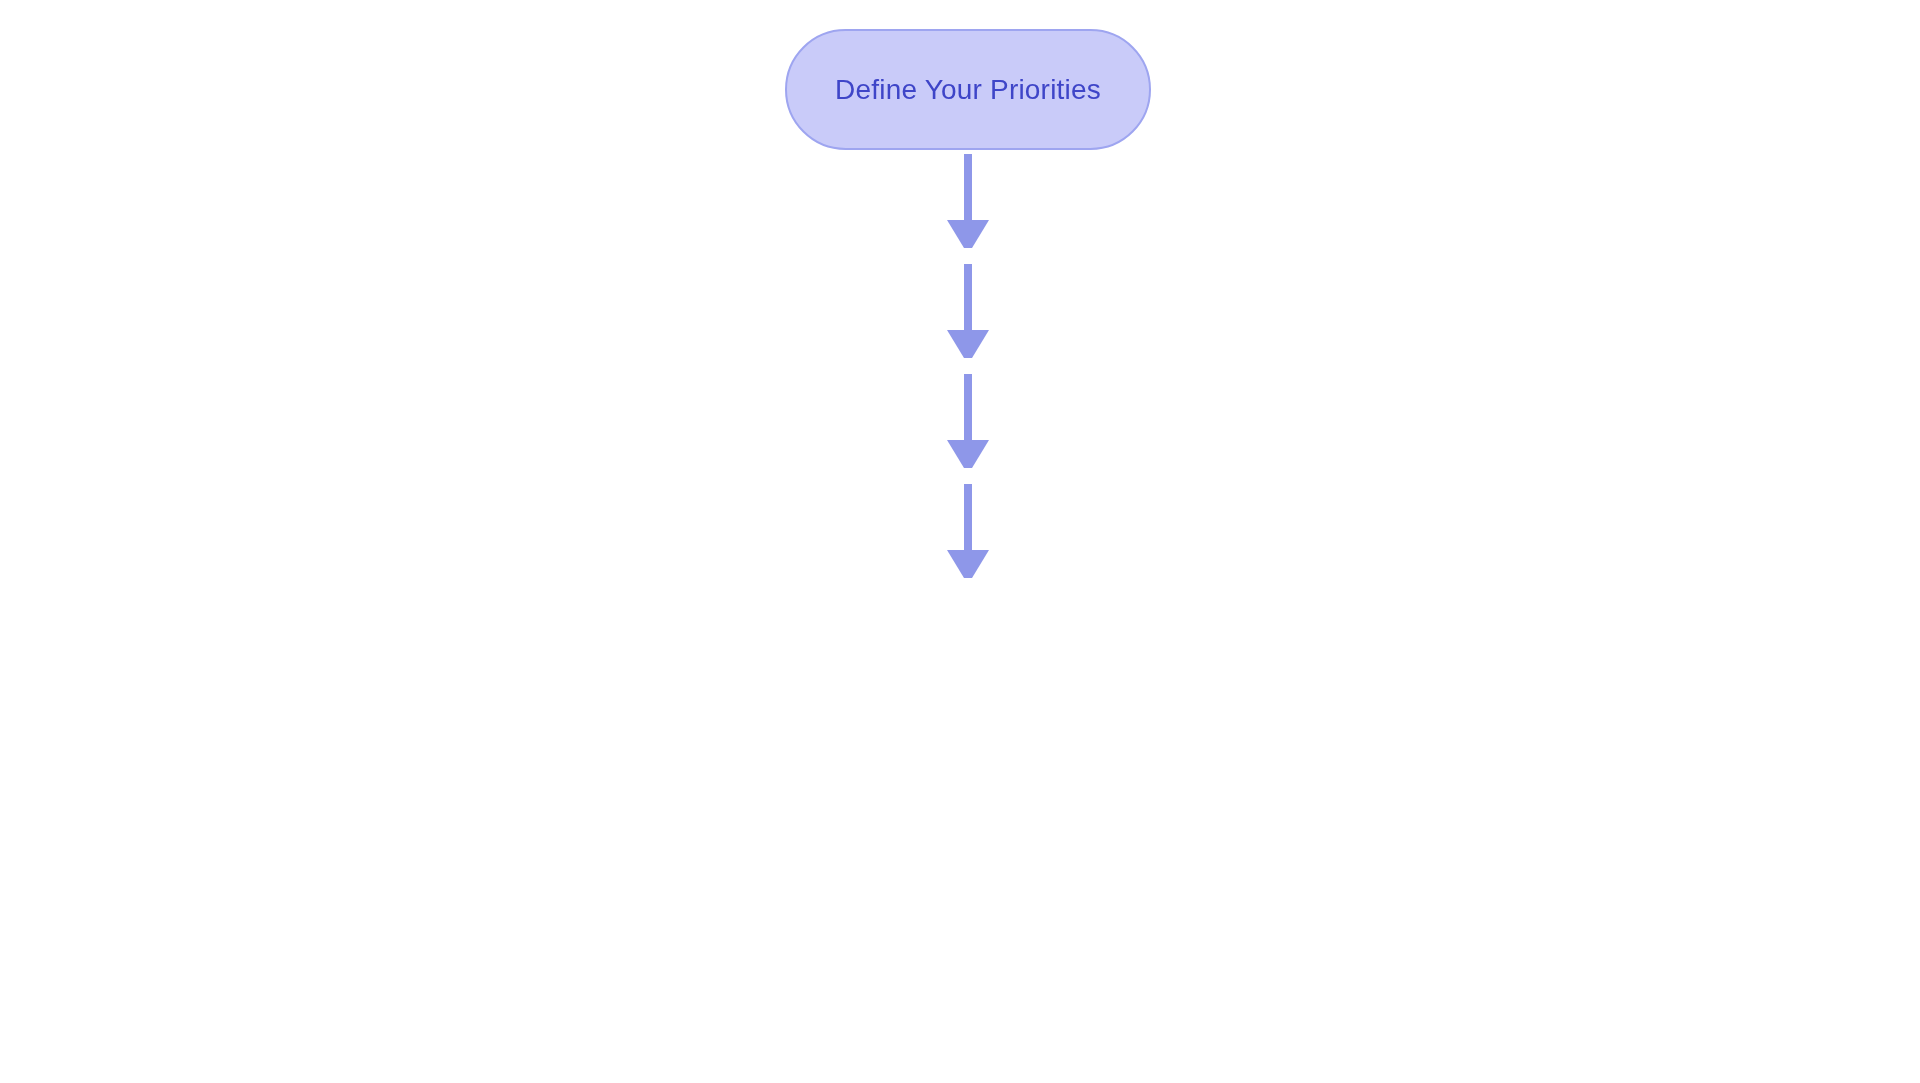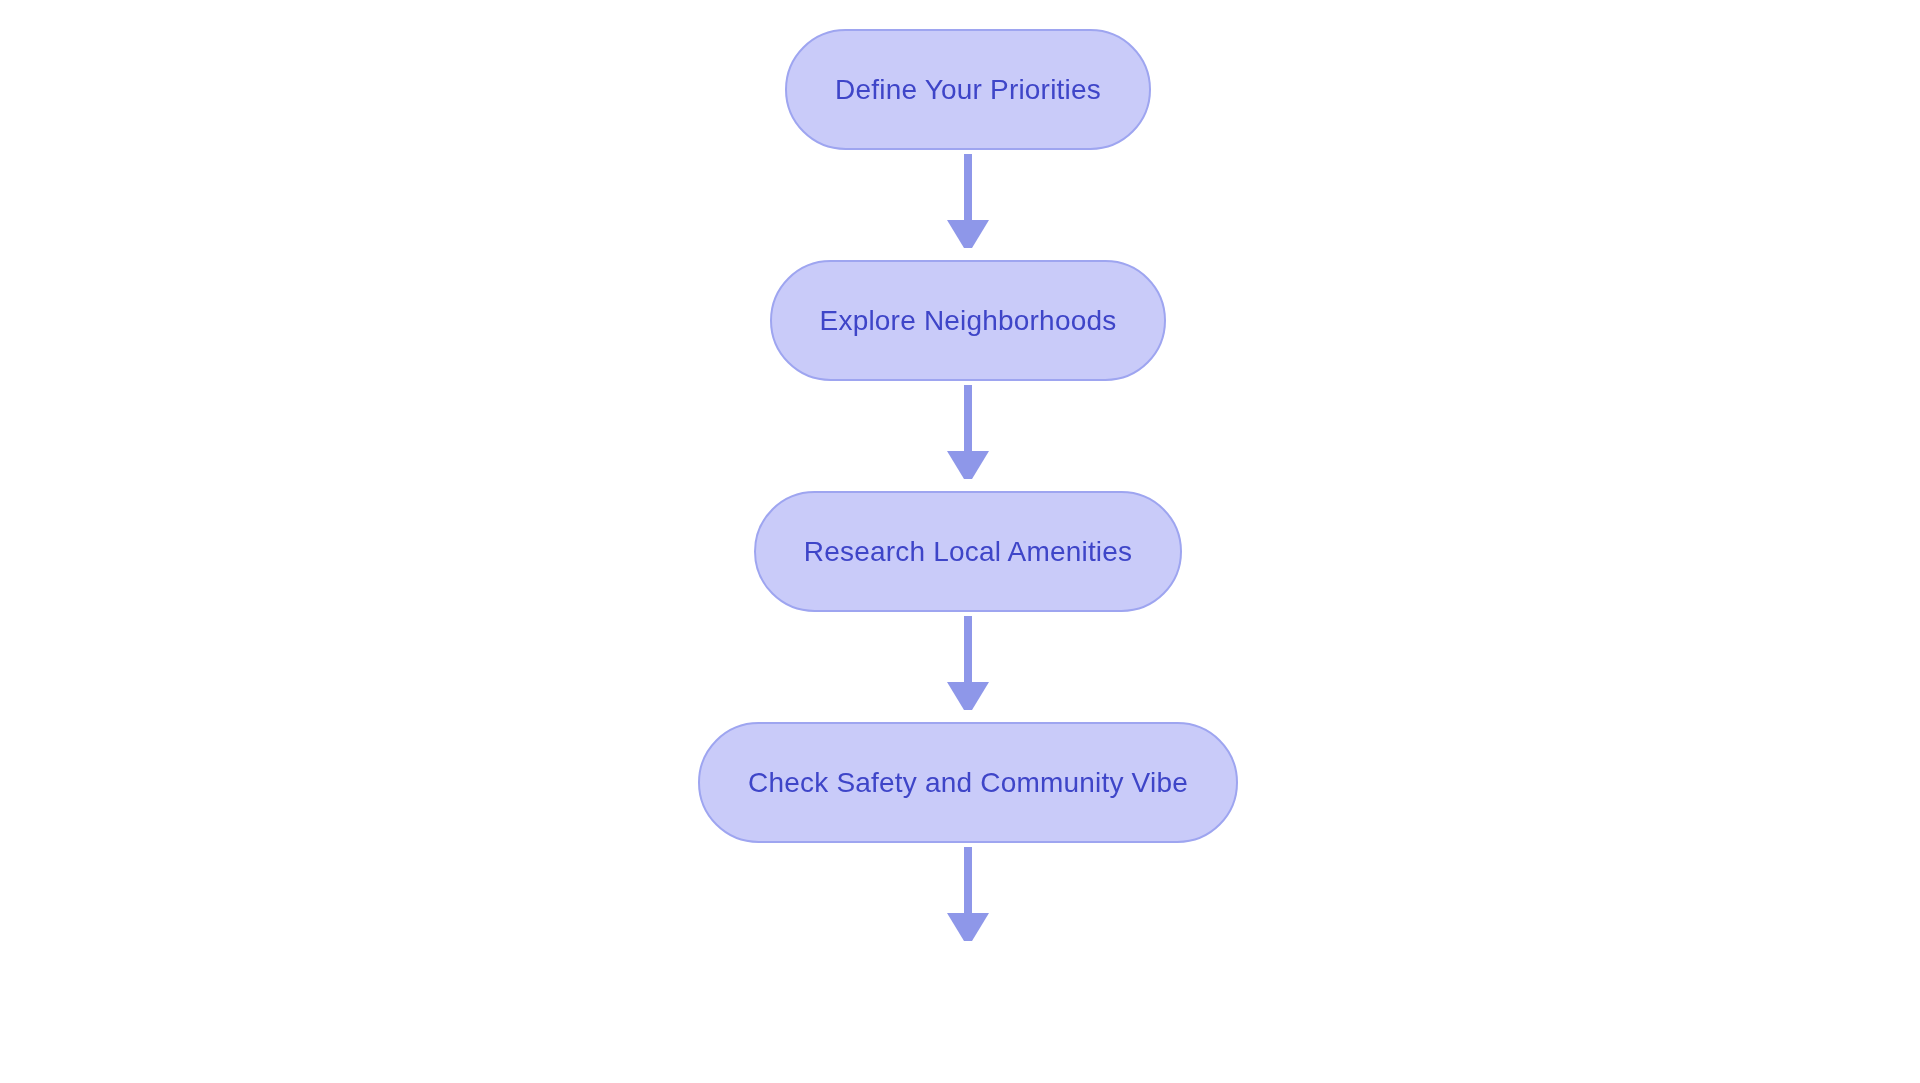--- a/index.html
+++ b/index.html
@@ -80,41 +80,32 @@
 
     <div class="flow-node">
       <span class="node-label">Define Your Priorities</span>
     </div>
 
     <div class="flow-connector">
       <div class="connector-line"></div>
       <div class="connector-head"></div>
     </div>
 
-    <div class="flow-node">
-      <span class="node-label">Explore Neighborhoods</span>
-    </div>
 
     <div class="flow-connector">
       <div class="connector-line"></div>
       <div class="connector-head"></div>
     </div>
 
-    <div class="flow-node">
-      <span class="node-label">Research Local Amenities</span>
-    </div>
 
     <div class="flow-connector">
       <div class="connector-line"></div>
       <div class="connector-head"></div>
     </div>
 
-    <div class="flow-node">
-      <span class="node-label">Check Safety and Community Vibe</span>
-    </div>
 
     <div class="flow-connector">
       <div class="connector-line"></div>
       <div class="connector-head"></div>
     </div>
 
 
   </div>
 </div>
 

